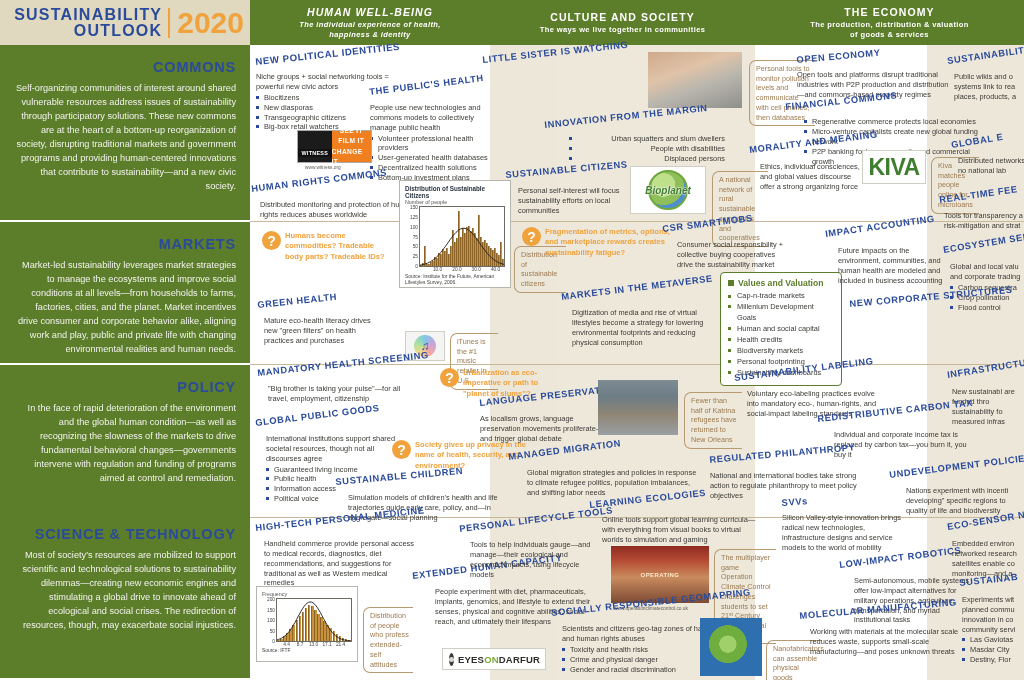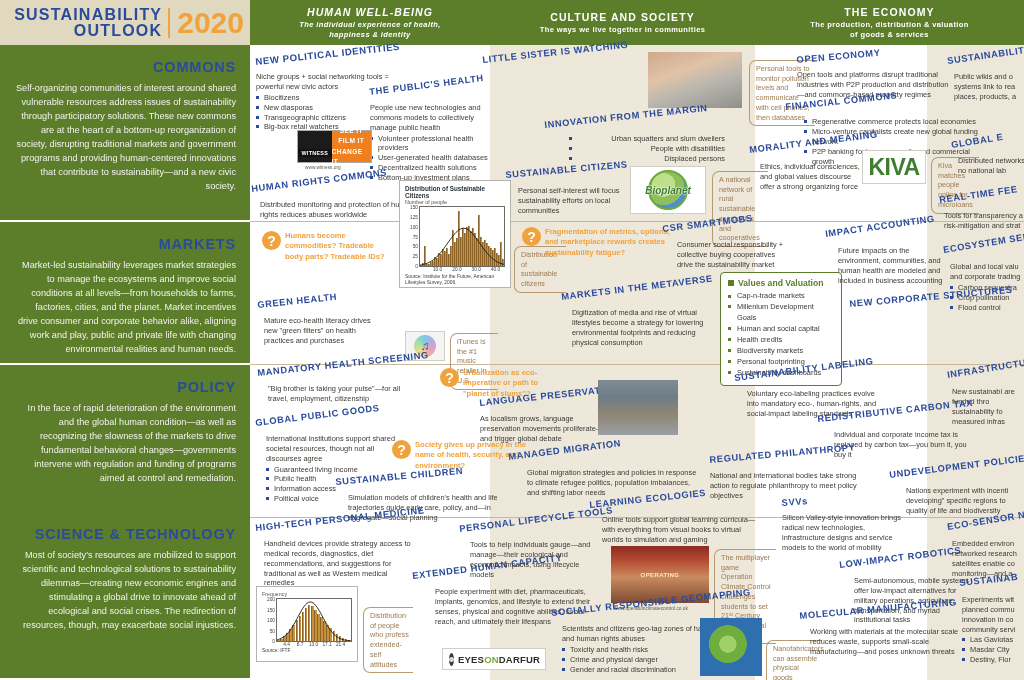--- a/index.html
+++ b/index.html
@@ -589,20 +589,21 @@
     <div class="e-title" style="transform:rotate(-5deg);">SUSTAINABLE CHILDREN</div>
     <div class="e-body" style="margin-top:6px; margin-left:12px;">Simulation models of children's health and life trajectories guide early care, policy, and—in aggregate—social planning</div>
   </div>
 
   <div class="entry" style="left:480px; top:398px; width:128px;">
     <div class="e-title" style="transform:rotate(-6deg);">LANGUAGE PRESERVATION</div>
     <div class="e-body" style="margin-top:6px;">As localism grows, language preservation movements proliferate—and trigger global debate</div>
   </div>
 
   <div class="photo ph-katrina" style="left:598px; top:380px; width:80px; height:55px;"></div>
+  <div class="capbox" style="left:684px; top:392px; width:58px;">Fewer than half of Katrina refugees have returned to New Orleans</div>
 
   <div class="entry" style="left:509px; top:452px; width:190px;">
     <div class="e-title" style="transform:rotate(-7deg);">MANAGED MIGRATION</div>
     <div class="e-body" style="margin-top:6px; margin-left:18px;">Global migration strategies and policies in response to climate refugee politics, population imbalances, and shifting labor needs</div>
   </div>
 
   <div class="entry" style="left:590px; top:500px; width:170px;">
     <div class="e-title" style="transform:rotate(-6deg);">LEARNING ECOLOGIES</div>
     <div class="e-body" style="margin-top:5px; margin-left:12px;">Online tools support global learning curricula—with everything from visual books to virtual worlds to simulation and gaming</div>
   </div>
@@ -632,21 +633,21 @@
     <div class="e-body" style="margin-top:6px; margin-left:16px;">Nations experiment with incenti developing" specific regions to quality of life and biodiversity</div>
   </div>
 
   <div class="entry" style="left:782px; top:498px; width:124px;">
     <div class="e-title" style="transform:rotate(-4deg);">SVVs</div>
     <div class="e-body" style="margin-top:5px;">Silicon Valley-style innovation brings radical new technologies, infrastructure designs and service models to the world of mobility</div>
   </div>
 
   <div class="entry" style="left:256px; top:523px; width:162px;">
     <div class="e-title" style="transform:rotate(-6deg);">HIGH-TECH PERSONAL MEDICINE</div>
-    <div class="e-body" style="margin-top:6px; margin-left:8px;">Handheld devices provide strategy access to medical records, diagnostics, diet recommendations, and suggestions for traditional as well as Western medical remedies</div>
+    <div class="e-body" style="margin-top:6px; margin-left:8px;">Handheld commerce provide personal access to medical records, diagnostics, diet recommendations, and suggestions for traditional as well as Western medical remedies</div>
   </div>
 
   <div class="chartpanel" id="chart-2" style="left:256px; top:586px; width:102px; height:76px;">
     <div class="cp-ylabel">Frequency</div>
     <div class="cp-plot" id="plot-2" style="margin-left:14px; height:44px;">
         <div class="cp-bar" style="left: 0px; width: 2.63333px; height: 0.84px;"></div>
         <div class="cp-bar" style="left: 3.08333px; width: 2.63333px; height: 2.1px;"></div>
         <div class="cp-bar" style="left: 6.16667px; width: 2.63333px; height: 4.62px;"></div>
         <div class="cp-bar" style="left: 9.25px; width: 2.63333px; height: 7.98px;"></div>
         <div class="cp-bar" style="left: 12.3333px; width: 2.63333px; height: 11.55px;"></div>

